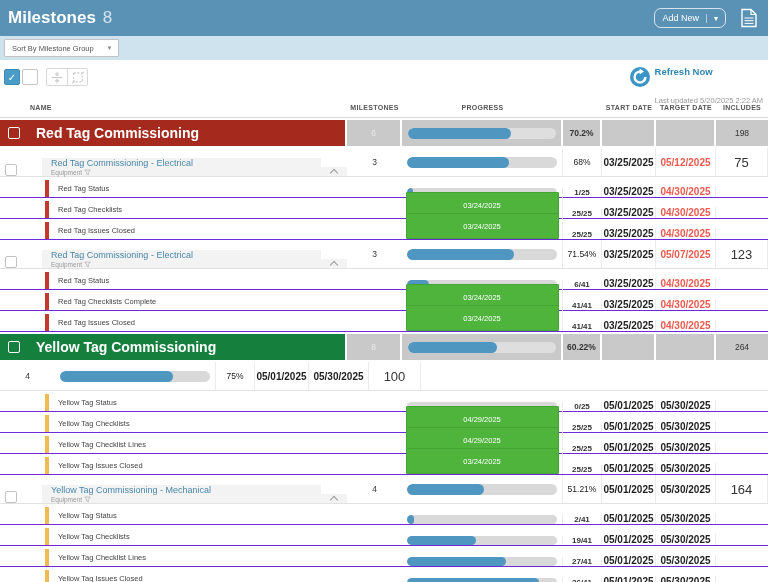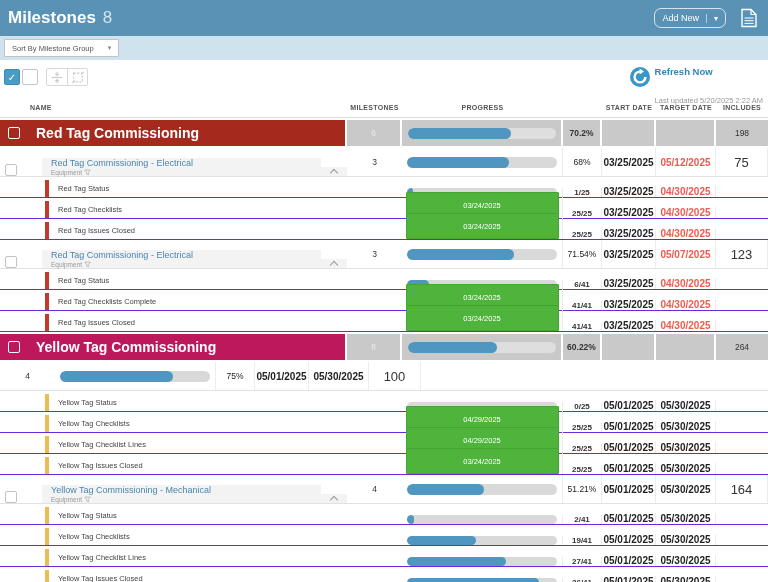--- a/index.html
+++ b/index.html
@@ -398,21 +398,21 @@
         </div>
         <div class="c-start cell vr">
           <span class="cdate">03/25/2025</span>
         </div>
         <div class="c-target cell vr">
           <span class="cdate overdue">04/30/2025</span>
         </div>
         <div class="c-inc cell vr"></div>
       </div>
   <div class="row grow">
-    <div class="c-name g-name" style="background:#be185d">
+    <div class="c-name g-name" style="background:#15803d">
       <span class="gcb"></span>
       <span class="gname">Yellow Tag Commissioning</span>
     </div>
     <div class="c-ms gcell">
       <span class="gms">8</span>
     </div>
     <div class="c-prog gcell">
       <div class="gtrack">
             <div class="fill" style="width:60.22%"></div>
           </div>

